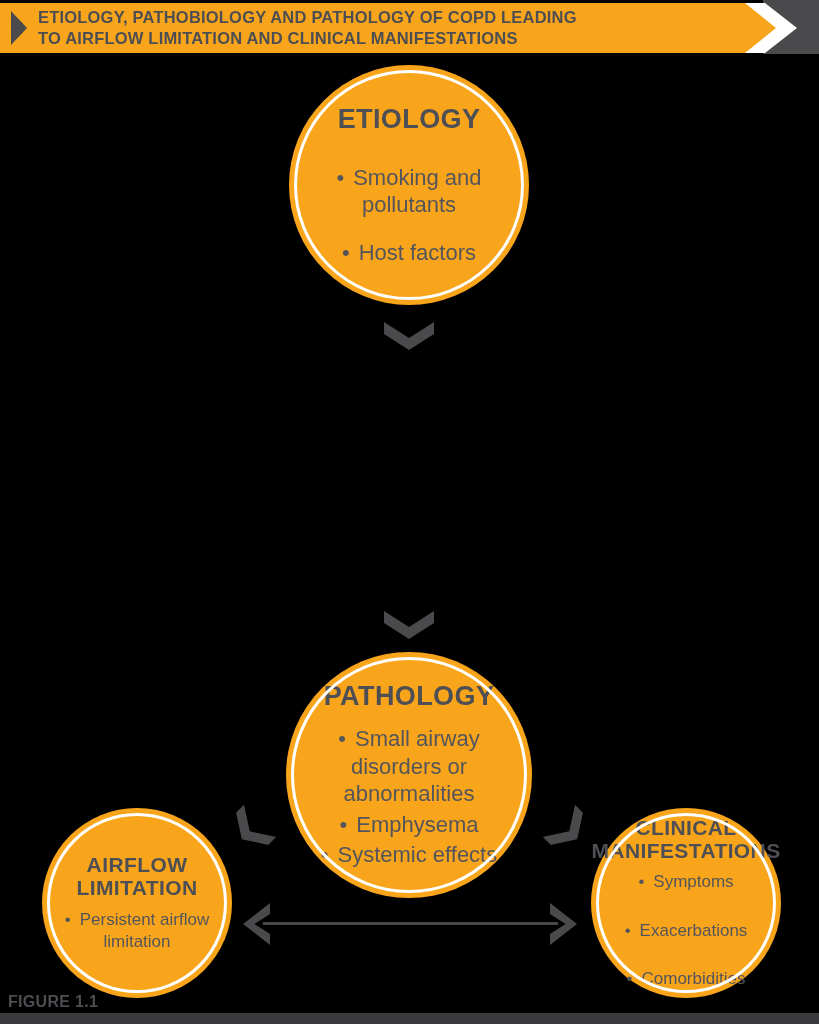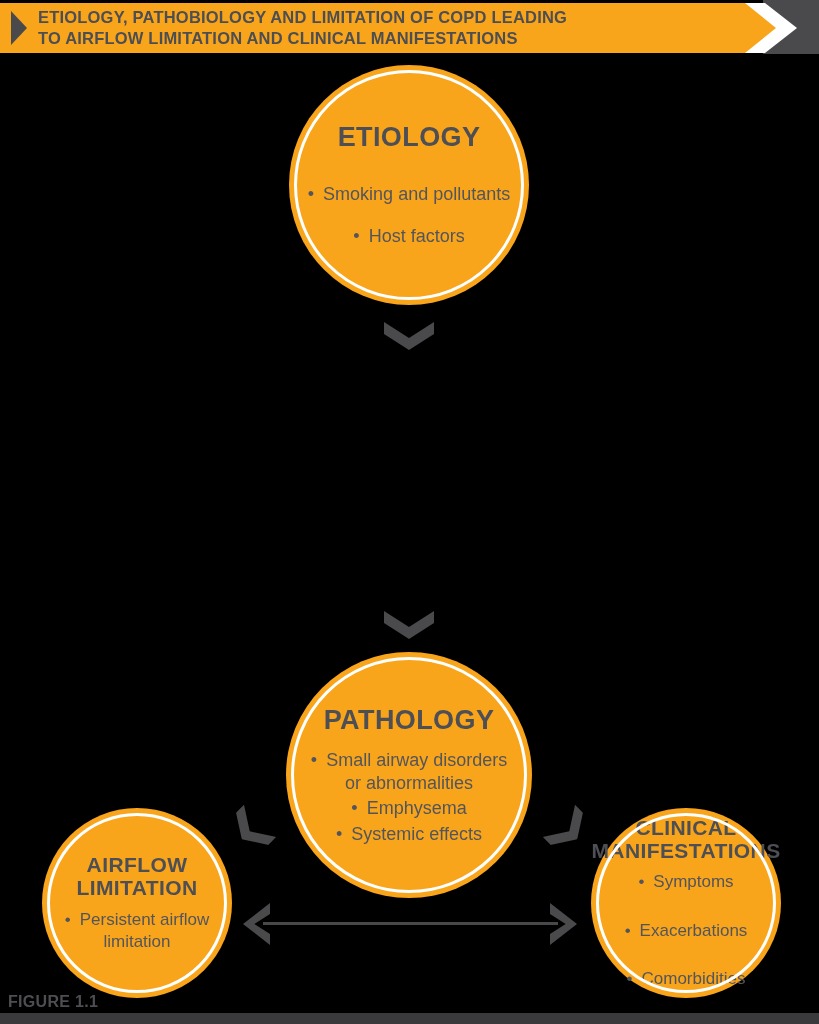--- a/index.html
+++ b/index.html
@@ -19,21 +19,21 @@
   .hdr-text{margin-left:11px;color:#4d4e52;font-weight:bold;font-size:16.5px;line-height:1.28;letter-spacing:.2px;}
   
   .circle{position:absolute;border-radius:50%;background:#f9a51b;
     display:flex;flex-direction:column;align-items:center;justify-content:center;text-align:center;}
   .ring{position:absolute;inset:5px;border:3px solid #fff;border-radius:50%;pointer-events:none;}
   .c-title{color:#4e4f54;font-weight:bold;letter-spacing:.4px;}
   .c-title span{display:block;}
   .bullets{display:flex;flex-direction:column;color:#54555b;}
   .bullet::before{content:"\2022";margin-right:9px;}
   .big .c-title{font-size:27px;line-height:1.12;}
-  .big .bullets{font-size:18px;line-height:1.25;width:212px;}
+  .big .bullets{font-size:22px;line-height:1.25;width:212px;}
   .small .c-title{font-size:21px;line-height:1.1;}
   .small .bullets{font-size:17px;line-height:1.3;width:168px;}
   
   .chev-down{position:absolute;background:#4a4a4c;
     clip-path:polygon(0 0,50% 57%,100% 0,100% 43%,50% 100%,0 43%);}
   .head-left{position:absolute;background:#4a4a4c;
     clip-path:polygon(100% 0,0 50%,100% 100%,100% 74%,42% 50%,100% 26%);}
   .head-right{position:absolute;background:#4a4a4c;
     clip-path:polygon(0 0,100% 50%,0 100%,0 74%,58% 50%,0 26%);}
   .dbl-line{position:absolute;background:#47484a;}
@@ -44,21 +44,21 @@
 </head>
 <body>
 
 <div id="stage">
 
   <div class="hdr-gray"></div>
   <div class="hdr-white"></div>
   <div class="hdr-yellow">
     <div class="hdr-tri"></div>
     <div class="hdr-text">
-      <div>ETIOLOGY, PATHOBIOLOGY AND LIMITATION OF COPD LEADING</div>
+      <div>ETIOLOGY, PATHOBIOLOGY AND PATHOLOGY OF COPD LEADING</div>
       <div>TO AIRFLOW LIMITATION AND CLINICAL MANIFESTATIONS</div>
     </div>
   </div>
 
   <div class="circle big" style="left:289px;top:65px;width:240px;height:240px;">
     <div class="ring"></div>
     <div class="c-title" style="margin-bottom:30px;">
       <span>ETIOLOGY</span>
     </div>
     <div class="bullets" style="gap:20px;">

